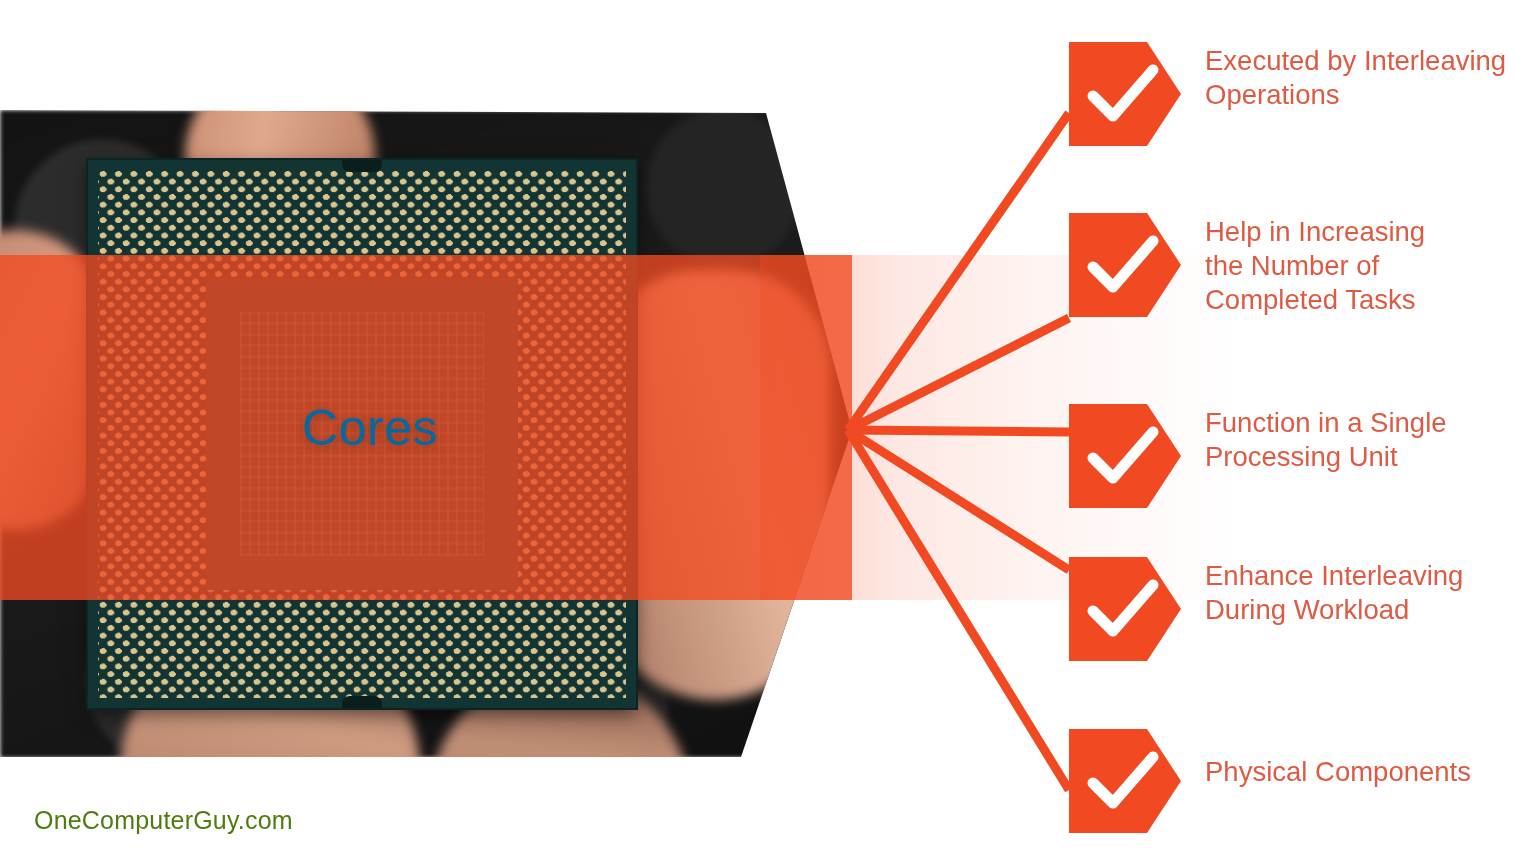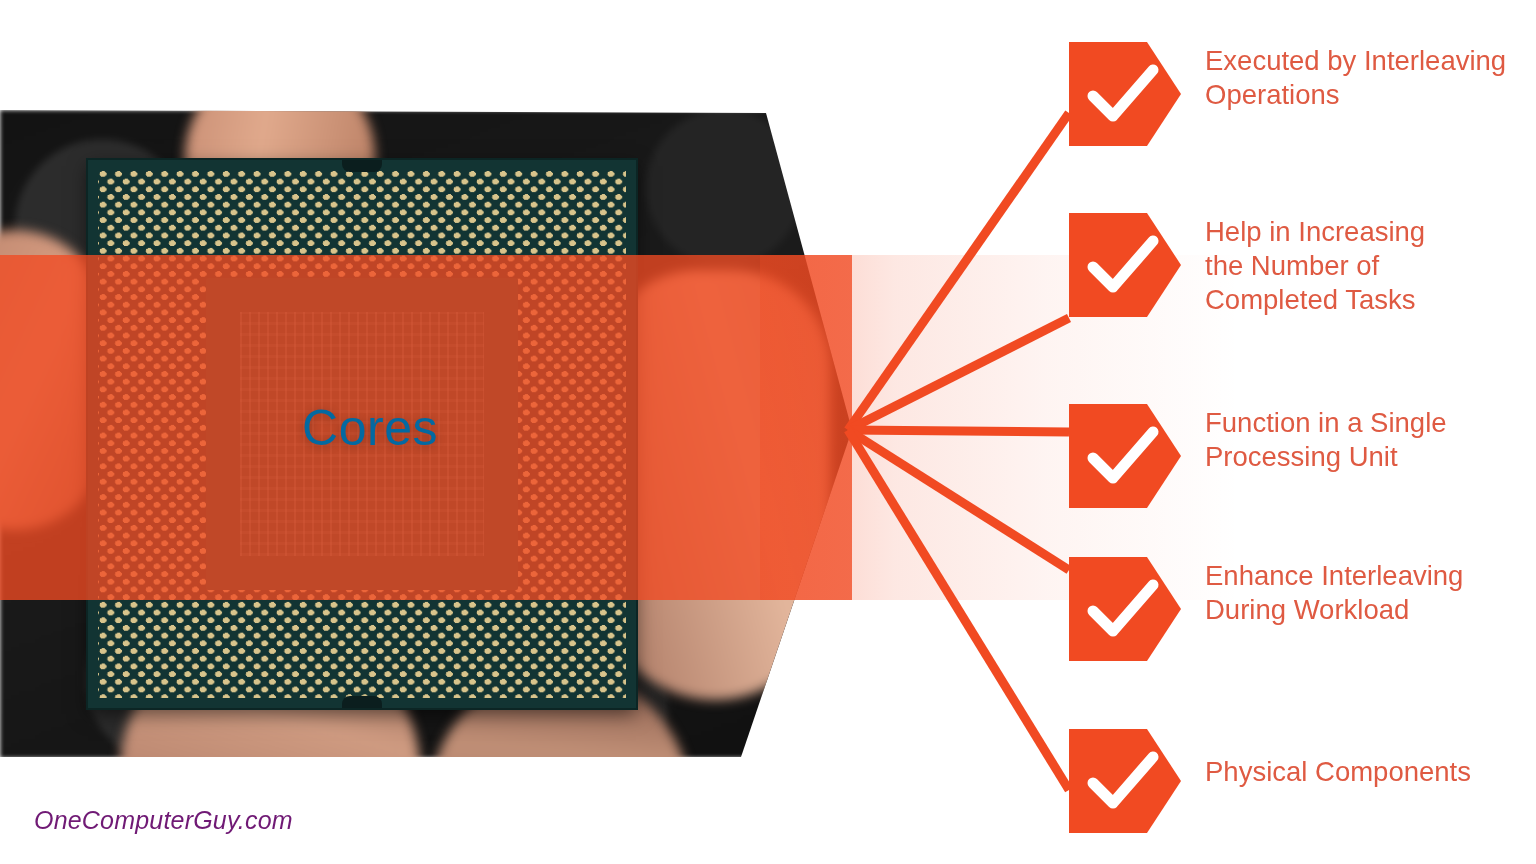--- a/index.html
+++ b/index.html
@@ -195,26 +195,25 @@
     white-space: pre-line;
     padding-top: 2px;
     font-family: "Liberation Sans", sans-serif;
   }
 
   
   #watermark {
     position: absolute;
     left: 34px;
     top: 806px;
-    color: #701a75;
+    color: #4d7c0f;
     font-size: 25px;
     font-weight: 400;
     letter-spacing: .2px;
     font-family: "Liberation Sans", sans-serif;
-    font-style: italic;
   }
 </style>
 </head>
 <body>
 
 <div id="stage">
 
   <div id="photo-panel">
     <div class="photo-bg"></div>
     <div class="finger f-top"></div>

